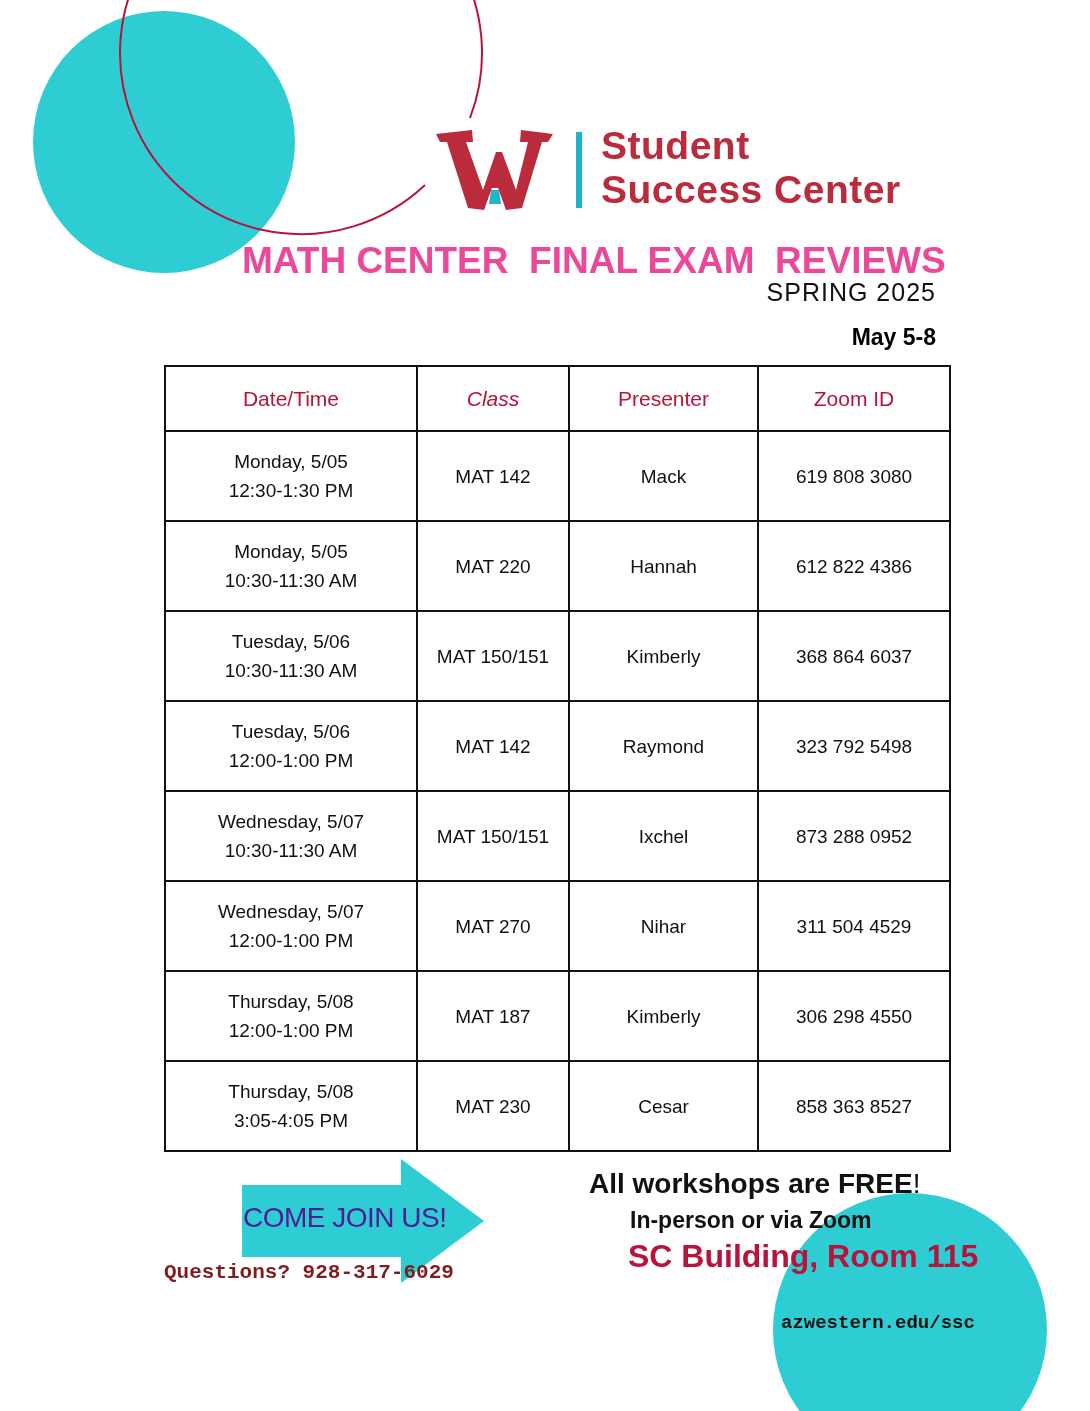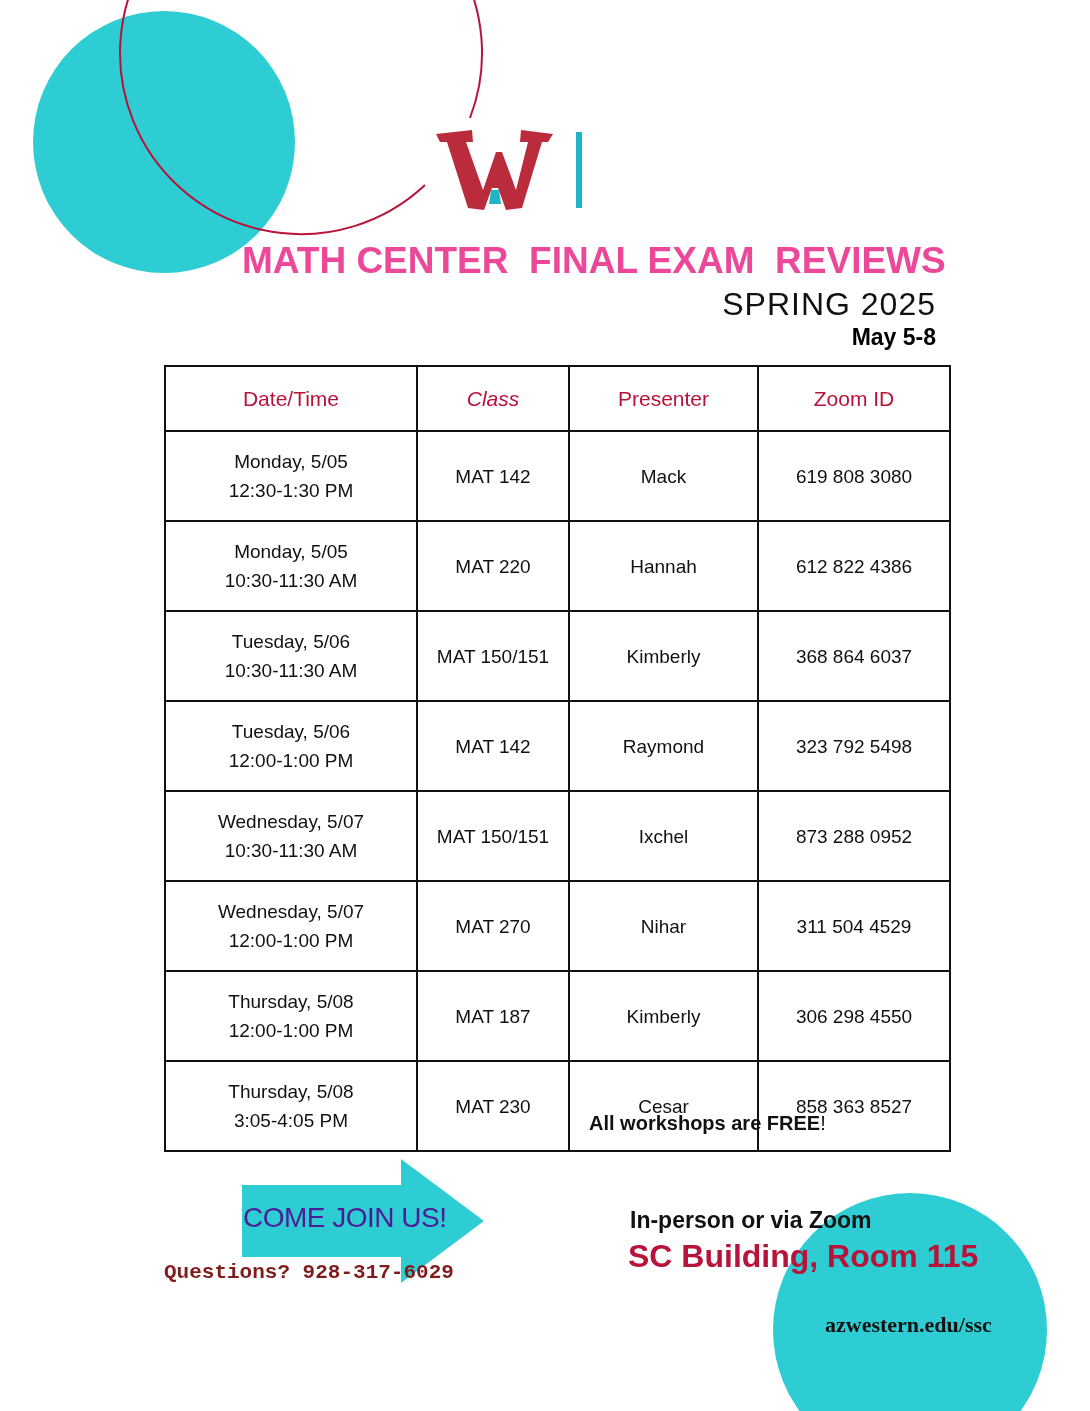--- a/index.html
+++ b/index.html
@@ -12,21 +12,21 @@
   #circle-top { left: 33px; top: 11px; width: 262px; height: 262px; }
   #circle-bottom { left: 773px; top: 1193px; width: 274px; height: 274px; }
   #ring { position: absolute; left: 0; top: 0; width: 1090px; height: 300px; pointer-events: none; }
 
   
   #logo-w { left: 436px; top: 128px; width: 118px; height: 84px; }
   #logo-bar { left: 576px; top: 132px; width: 6px; height: 76px; background: #1fb4c6; }
   #logo-text { left: 601px; top: 124px; font-weight: bold; font-size: 39px; line-height: 44px; color: #ba2b3c; letter-spacing: 0.5px; }
 
   #main-title { left: 242px; top: 240px; font-size: 37px; font-weight: bold; color: #ec4899; white-space: pre; letter-spacing: 0px; }
-  #term { right: 154px; top: 286px; font-size: 32px; color: #111; letter-spacing: 1px; }
+  #term { right: 154px; top: 278px; font-size: 25px; color: #111; letter-spacing: 1px; }
   #dates { right: 154px; top: 324px; font-size: 23px; font-weight: bold; color: #000000; }
 
   
   #schedule-table {
     position: absolute; left: 164px; top: 365px; width: 782px;
     border-collapse: collapse; table-layout: fixed;
   }
   #schedule-table th, #schedule-table td {
     border: 2.5px solid #111; text-align: center; vertical-align: middle;
     font-size: 19px; line-height: 29px; padding: 0;
@@ -36,42 +36,44 @@
   .col-date { width: 250px; margin-left: 36px; }
   .col-class { width: 150px; font-style: italic; }
   .col-pres { width: 187px; }
   .col-zoom { width: 190px; }
 
   
   #arrow { left: 242px; top: 1159px; width: 243px; height: 124px; }
   #join-text { left: 243px; top: 1202px; font-size: 28px; color: #4c1d95; letter-spacing: -0.5px; }
   #questions { left: 164px; top: 1261px; font-family: "Liberation Mono", monospace; font-weight: bold; font-size: 21px; color: #7f1d1d; }
 
-  #free-line { left: 589px; top: 1112px; font-size: 20px; font-weight: bold; color: #111; }
+  #free-line { left: 589px; top: 1168px; font-size: 28px; font-weight: bold; color: #111; }
   #free-line .bang { font-weight: normal; }
   #inperson { left: 630px; top: 1207px; font-size: 23px; font-weight: bold; color: #111; }
   #location { left: 628px; top: 1238px; font-size: 32px; font-weight: bold; color: #b8133a; }
-  #website { left: 781px; top: 1312px; font-family: Liberation Serif, serif; font-weight: bold; font-size: 22px; color: #111; margin-left: 44px; }
+  #website { left: 781px; top: 1312px; font-family: Liberation Mono, monospace; font-weight: bold; font-size: 19px; color: #111; }
 </style>
 </head>
 <body>
 
 <div class="teal-circle" id="circle-top"></div>
 <div class="teal-circle" id="circle-bottom"></div>
 <svg id="ring" viewBox="0 0 1090 300">
 
   <path d="M 470 118 A 181 181 0 1 0 425 185" fill="none" stroke="#b8133a" stroke-width="2"></path>
 </svg>
 
 <svg class="abs" id="logo-w" viewBox="0 0 118 84">
   <polygon points="0,6 36,2 37,14 30,14 47,62 60,24 66,24 80,62 92,14 84,14 85,2 117,6 112,14 106,14 86,80 70,82 62,60 56,60 48,82 32,80 11,14 4,14" fill="#ba2b3c"></polygon>
   <polygon points="55,62 63,62 65,76 53,76" fill="#1fb4c6"></polygon>
 </svg>
 <div class="abs" id="logo-bar"></div>
 <div class="abs" id="logo-text">
+  <div>Student</div>
+  <div>Success Center</div>
 </div>
 
 <div class="abs" id="main-title">MATH CENTER  FINAL EXAM  REVIEWS</div>
 <div class="abs" id="term">SPRING 2025</div>
 <div class="abs" id="dates">May 5-8</div>
 
 <table id="schedule-table">
   <thead>
     <tr>
       <th class="col-date">Date/Time</th>

